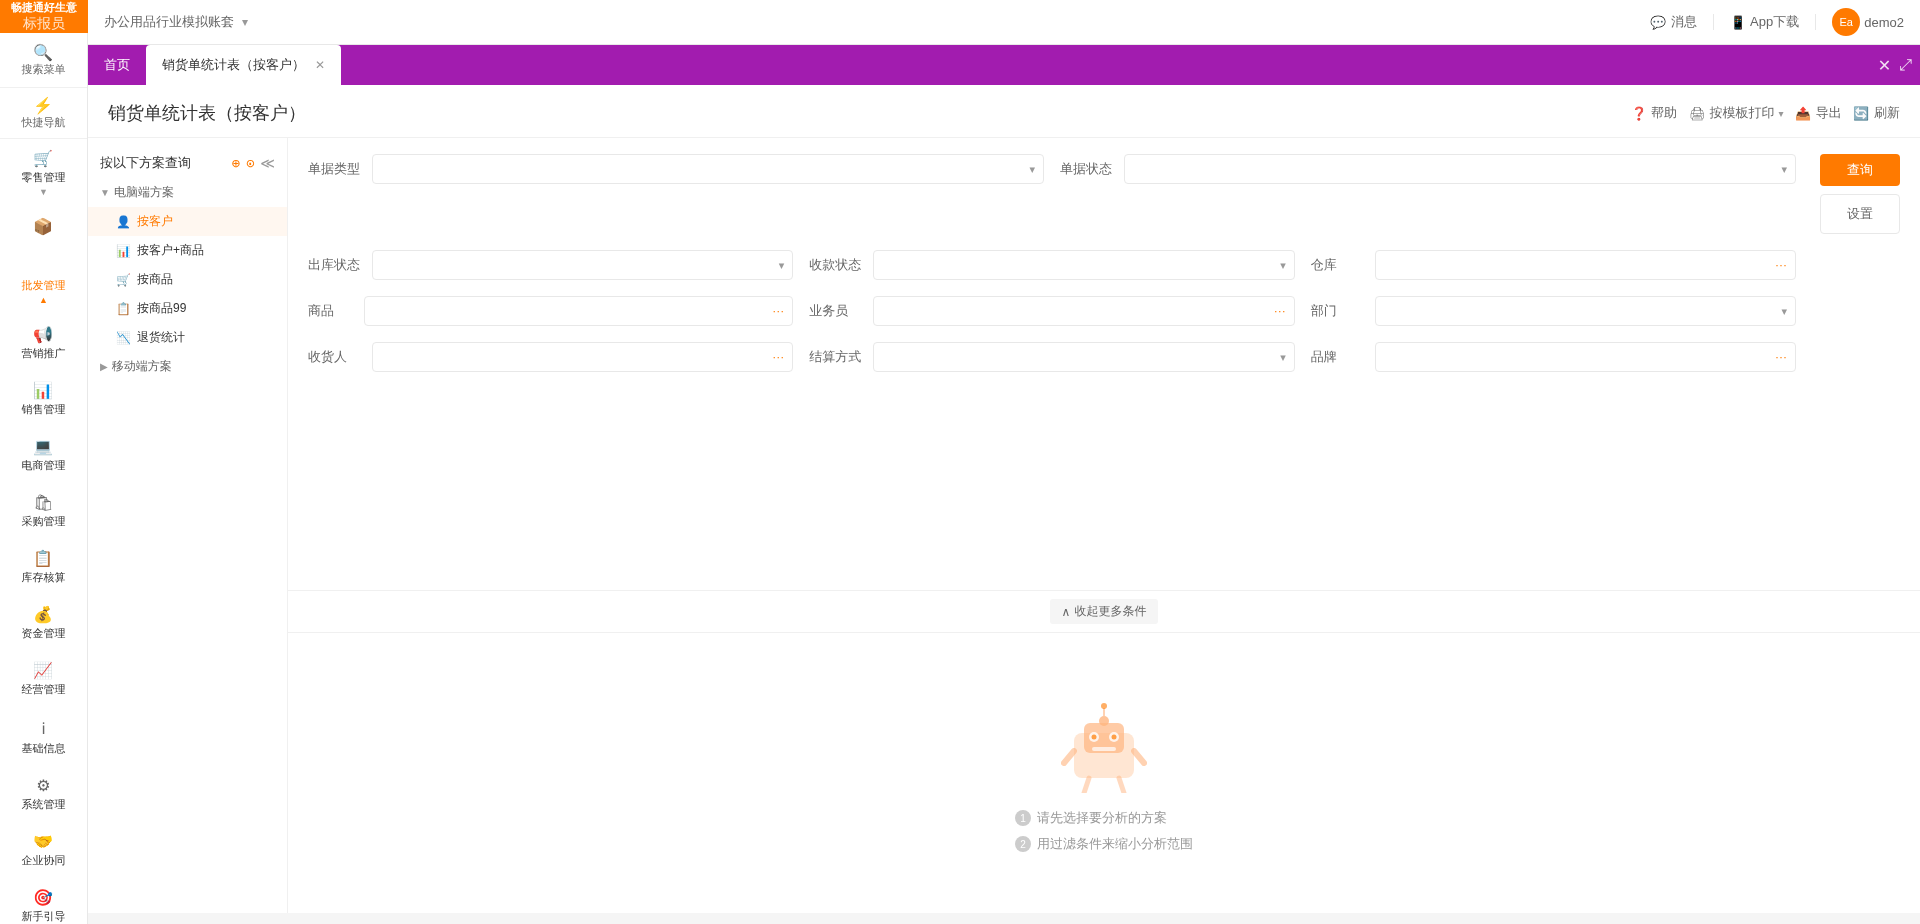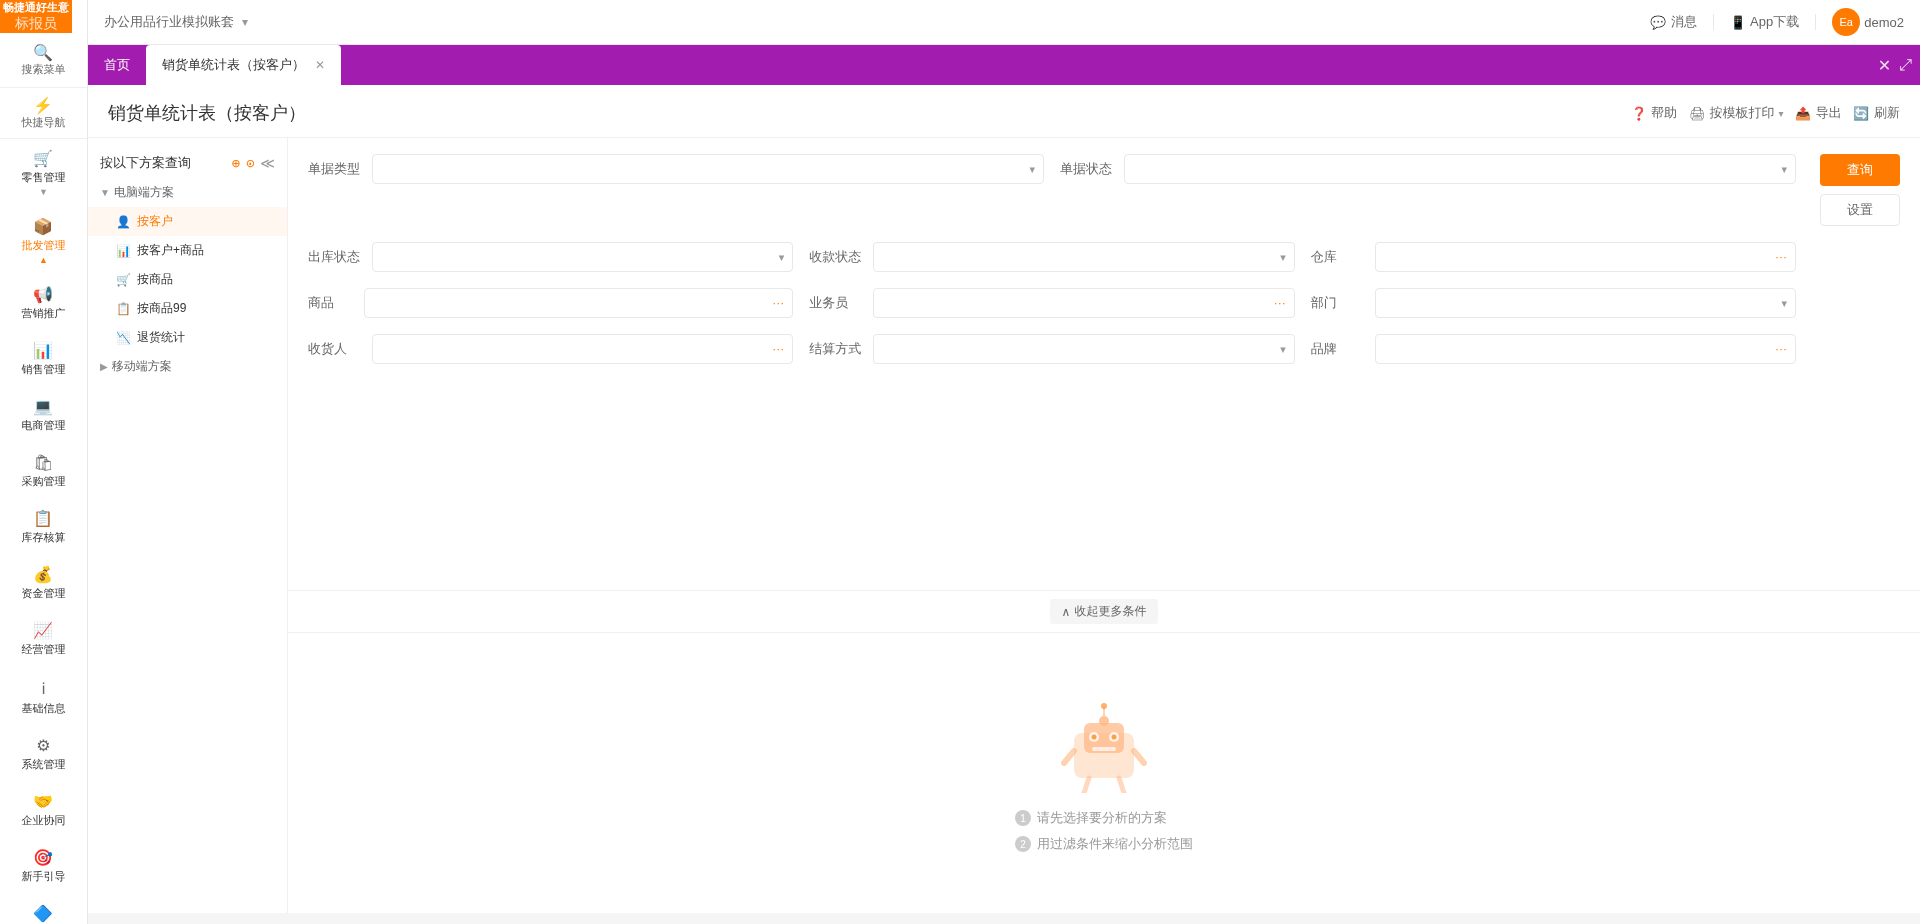--- a/index.html
+++ b/index.html
@@ -1,20 +1,20 @@
 <!DOCTYPE html>
 <html><head>
   <meta charset="utf-8">
   <style>
     * { box-sizing: border-box; margin: 0; padding: 0; }
     body { font-family: 'Microsoft YaHei', Arial, sans-serif; font-size: 13px; background: #f5f5f5; color: #333; display: flex; height: 924px; overflow: hidden; }
 
     
     .sidebar { width: 88px; background: #fff; display: flex; flex-direction: column; border-right: 1px solid #e8e8e8; height: 100%; }
-    .sidebar-logo { width: 72px; height: 52px; background: #ff7a00; display: flex; flex-direction: column; align-items: center; justify-content: center; }
+    .sidebar-logo { width: 88px; height: 52px; background: #ff7a00; display: flex; flex-direction: column; align-items: center; justify-content: center; }
     .sidebar-logo-text { color: #fff; font-size: 11px; font-weight: bold; }
     .sidebar-logo-sub { color: rgba(255,255,255,0.8); font-size: 14px; }
     .sidebar-search { padding: 10px 0; text-align: center; font-size: 12px; color: #666; cursor: pointer; border-bottom: 1px solid #f0f0f0; }
     .sidebar-nav { padding: 8px 0; text-align: center; font-size: 12px; color: #666; cursor: pointer; border-bottom: 1px solid #f0f0f0; }
     .sidebar-menu-item { padding: 10px 0; text-align: center; font-size: 12px; color: #333; cursor: pointer; display: flex; flex-direction: column; align-items: center; gap: 2px; }
     .sidebar-menu-item .menu-icon { font-size: 16px; color: #666; }
     .sidebar-menu-item.active { color: #ff7a00; }
     .sidebar-menu-item .menu-arrow { font-size: 9px; color: #999; }
 
     
@@ -77,21 +77,21 @@
     .filter-input .input-placeholder { color: #999; }
     .filter-input .input-arrow { color: #999; font-size: 11px; }
     .filter-input .input-dots { color: #ff7a00; font-size: 12px; }
     .date-tabs { display: flex; gap: 4px; align-items: center; }
     .date-tab { padding: 3px 8px; font-size: 12px; color: #666; cursor: pointer; border-radius: 3px; }
     .date-tab.active { background: #ff7a00; color: #fff; border-radius: 3px; }
     .date-range { font-size: 11px; color: #999; margin-left: 4px; }
 
     
     .query-btn { background: #ff7a00; color: #fff; border: none; padding: 8px 24px; border-radius: 4px; font-size: 13px; cursor: pointer; width: 80px; height: 32px; display: flex; align-items: center; justify-content: center; }
-    .setting-btn { background: #fff; color: #666; border: 1px solid #e8e8e8; padding: 6px 16px; border-radius: 4px; font-size: 13px; cursor: pointer; width: 80px; height: 32px; display: flex; align-items: center; justify-content: center; }
+    .setting-btn { background: #fff; color: #666; border: 1px solid #e8e8e8; padding: 6px 16px; border-radius: 4px; font-size: 13px; cursor: pointer; width: 80px; height: 40px; display: flex; align-items: center; justify-content: center; }
 
     
     .right-buttons { display: flex; flex-direction: column; gap: 8px; padding-left: 8px; }
 
     
     .collapse-bar { text-align: center; padding: 8px 0; border-top: 1px solid #f0f0f0; border-bottom: 1px solid #f0f0f0; }
     .collapse-btn { display: inline-flex; align-items: center; gap: 4px; color: #666; font-size: 12px; cursor: pointer; padding: 4px 12px; border-radius: 3px; background: #f5f5f5; }
 
     
     .empty-state { display: flex; flex-direction: column; align-items: center; justify-content: center; padding: 60px 0; }
@@ -122,21 +122,21 @@
   </div>
 
   <div class="sidebar-menu-item">
     <span class="menu-icon">🛒</span>
     <span style="font-size:11px;">零售管理</span>
     <span class="menu-arrow">▼</span>
   </div>
 
   <div class="sidebar-menu-item active">
     <span class="menu-icon" style="color:#ff7a00;">📦</span>
-    <span style="font-size:11px; color:#ff7a00;">批发管理</span>
+    <span style="font-size:11px; color:#ff7a00;margin-top:40px;">批发管理</span>
     <span class="menu-arrow" style="color:#ff7a00;">▲</span>
   </div>
 
   <div class="sidebar-menu-item">
     <span class="menu-icon">📢</span>
     <span style="font-size:11px;">营销推广</span>
   </div>
 
   <div class="sidebar-menu-item">
     <span class="menu-icon">📊</span>

